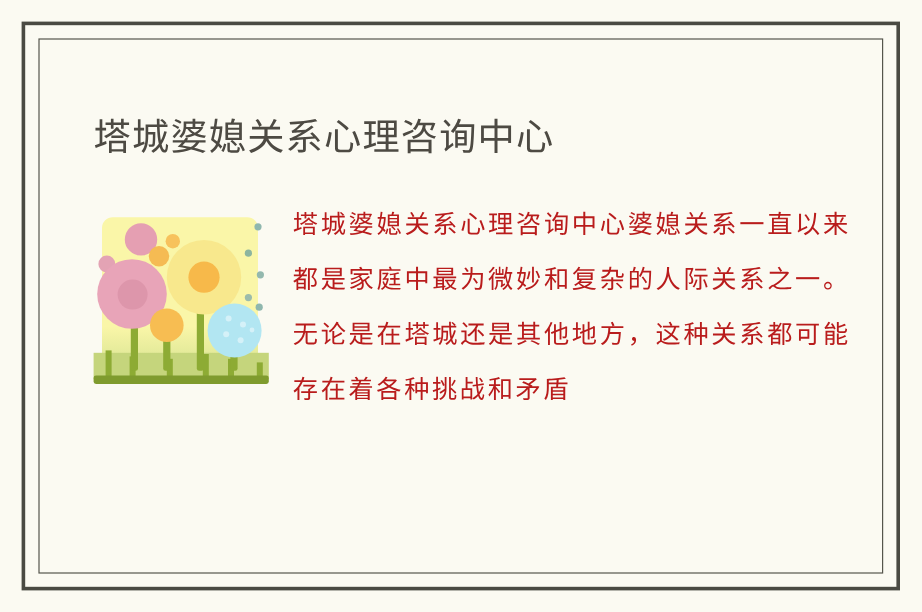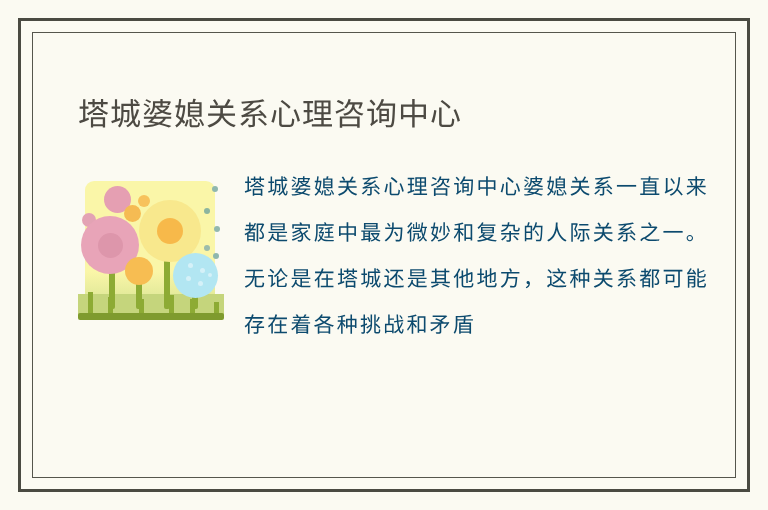--- a/index.html
+++ b/index.html
@@ -150,21 +150,21 @@
     border-radius: 50%;
   }
 
   
   .body-text {
     margin: 0;
     font-family: "DejaVu Serif", "Liberation Serif", serif;
     font-size: 21px;
     line-height: 46px;
     letter-spacing: 2.2px;
-    color: #0c4a6e;
+    color: #b91c1c;
     text-align: justify;
     text-justify: inter-character;
   }
 
   .clear { clear: both; }
 </style>
 </head>
 <body>
 
 <div class="page">

